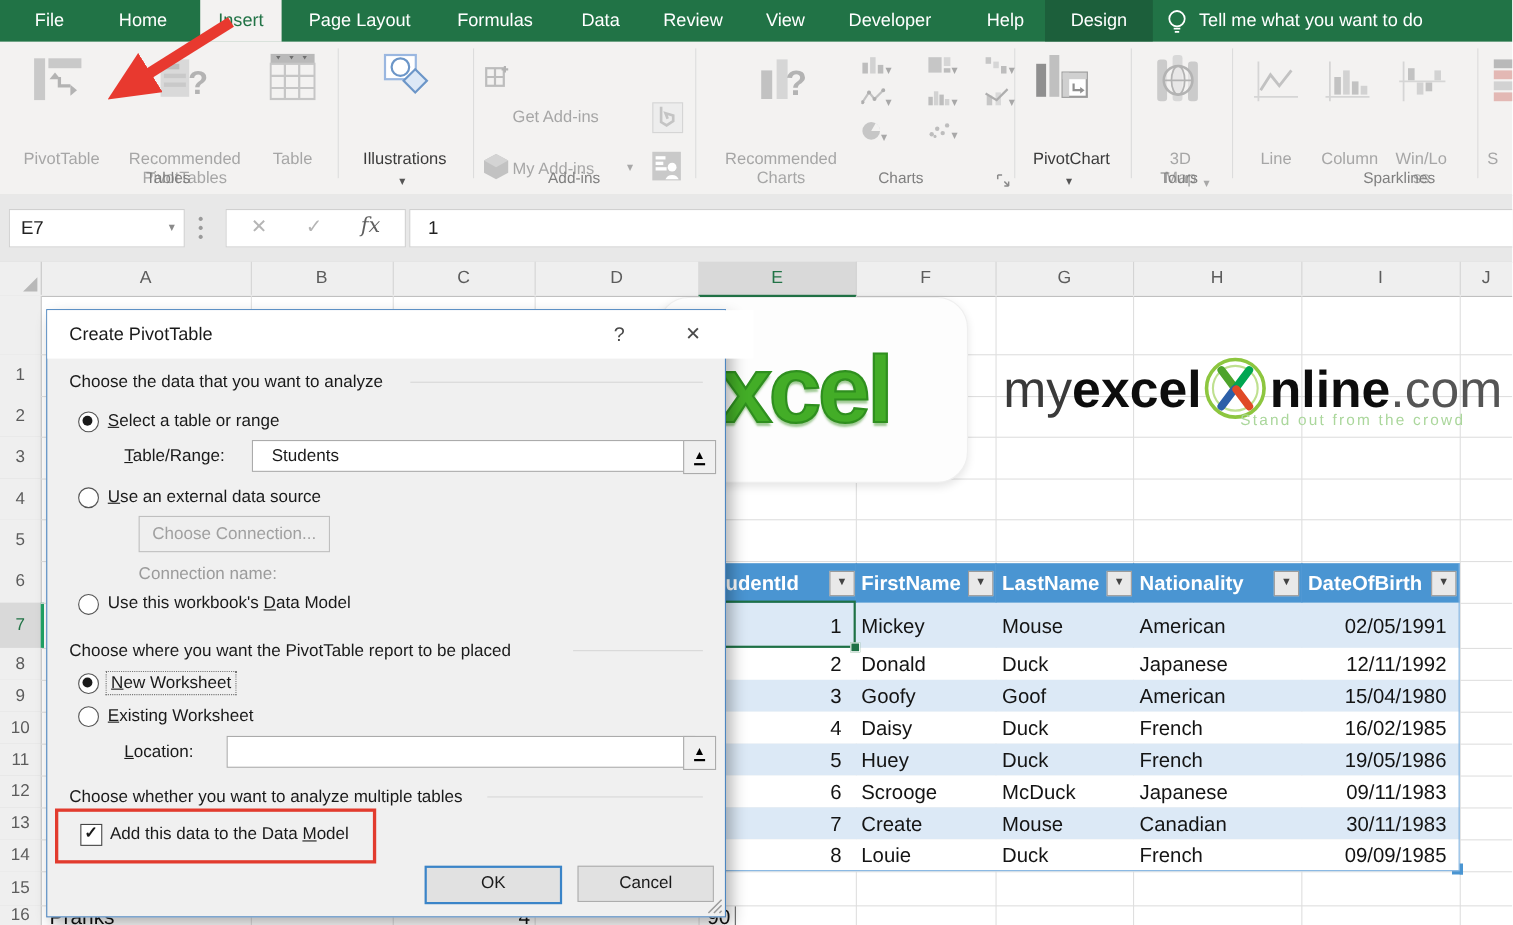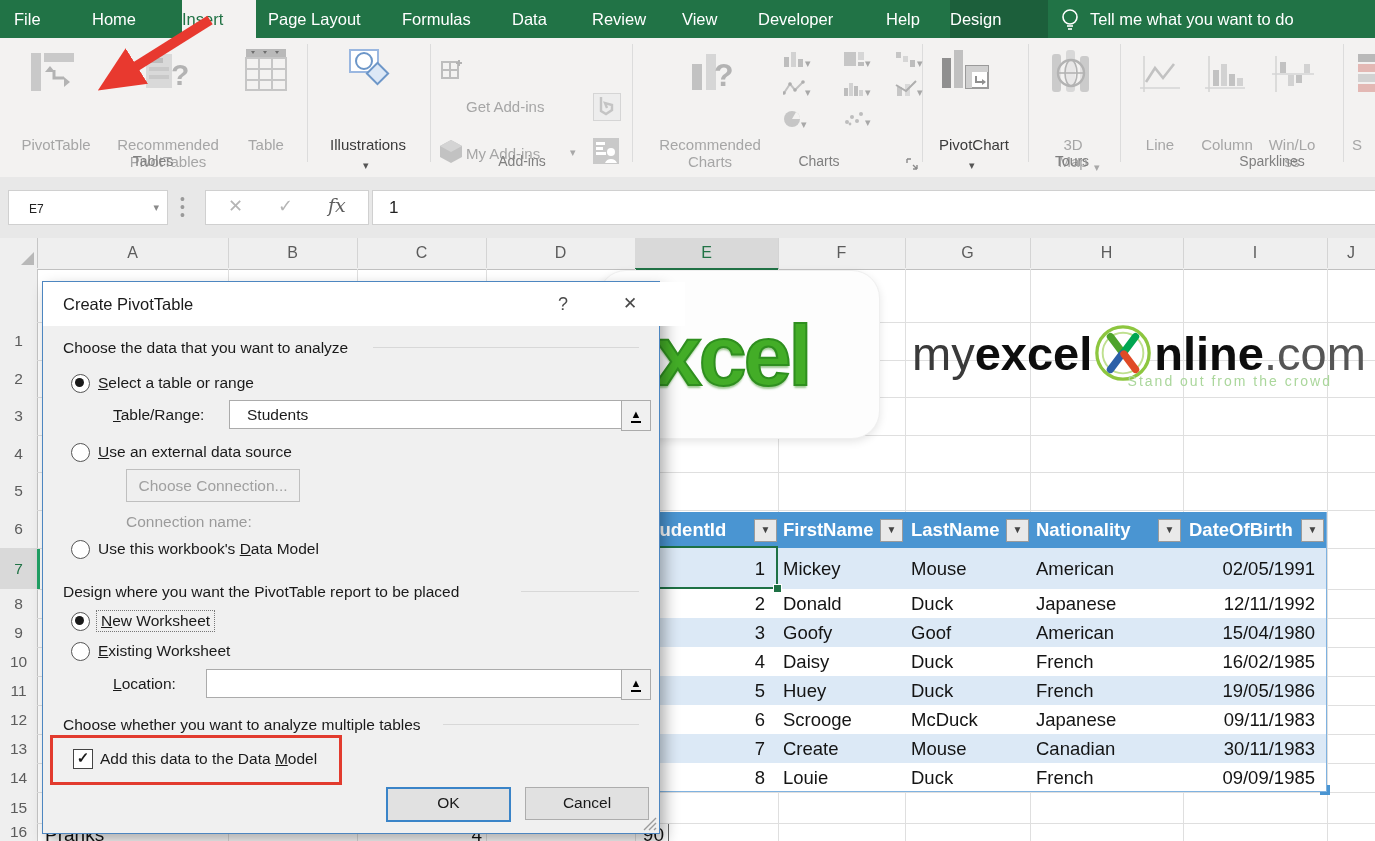--- a/index.html
+++ b/index.html
@@ -1,21 +1,21 @@
 <!DOCTYPE html>
 <html><head>
 <meta charset="utf-8">
 <style>
   html,body{margin:0;padding:0;background:#fff}
   #screen{position:relative;width:1375px;height:841px;overflow:hidden;
     font-family:"Liberation Sans",sans-serif;background:#fff;-webkit-font-smoothing:antialiased}
   .abs{position:absolute}
   
   #tabbar{left:0;top:0;width:1375px;height:38px;background:#217346}
-  .tab{position:absolute;top:0;height:38px;line-height:38px;text-align:left;color:#fff;font-size:16.5px;cursor:default}
+  .tab{position:absolute;top:0;height:38px;line-height:38px;text-align:center;color:#fff;font-size:16.5px;cursor:default}
   .tab.active{background:#f3f2f1;color:#217346}
   .tab.ctx{background:#1c5f3b}
   #tellme{position:absolute;top:0;height:38px;line-height:38px;color:#fff;font-size:16.5px}
   
   #ribbon{left:0;top:38px;width:1375px;height:139px;background:#f3f2f1;border-bottom:1px solid #d2d2d2}
   .gsep{position:absolute;top:6px;height:118px;width:1px;background:#dcdcdc}
   .glabel{position:absolute;top:115px;height:14px;font-size:14px;color:#7f7f7f;text-align:center;width:120px}
   .rlbl{position:absolute;font-size:15px;color:#a6a6a6;text-align:center;line-height:17px}
   .rlbl.en{color:#3b3b3b}
   .car{font-size:11px;color:#a8a8a8;line-height:10px}
@@ -322,21 +322,21 @@
           <rect x="2" y="12" width="24" height="8" fill="#e3b8b4"></rect>
         <rect x="2" y="22" width="24" height="8" fill="#d2d2d2"></rect>
           <rect x="2" y="32" width="24" height="8" fill="#e3b8b4"></rect>
       </svg>
     </div>
     <div class="rlbl" style="left:1352px;top:98px;width:24px;text-align:left">S</div>
   </div>
 
   <div id="fbar" class="abs">
     <div class="whitebox" style="left:8px;top:13px;width:158px;height:33px;line-height:33px">
-      <span style="padding-left:20px;font-size:12px;color:#222">E7</span>
+      <span style="padding-left:10px;font-size:17px;color:#222">E7</span>
       <span style="position:absolute;right:8px;color:#8a8a8a;font-size:11px">▾</span>
     </div>
     <div class="abs" style="left:180px;top:18px;color:#9a9a9a;font-size:14px;letter-spacing:0;line-height:8px">•<br>•<br>•</div>
     <div class="whitebox" style="left:205px;top:13px;width:162px;height:33px">
       <span class="abs" style="left:22px;top:4px;color:#b5b5b5;font-size:18px">✕</span>
       <span class="abs" style="left:72px;top:4px;color:#b5b5b5;font-size:18px">✓</span>
       <span class="abs" style="left:122px;top:3px;color:#5f5f5f;font-size:19px;font-family:'DejaVu Serif',serif;font-style:italic">fx</span>
     </div>
     <div class="whitebox" style="left:372px;top:13px;width:1003px;height:33px;line-height:33px">
       <span style="padding-left:16px;font-size:17px;color:#222">1</span>
@@ -530,21 +530,21 @@
 
     <span class="radio" style="left:28px;top:161px"></span>
     <div class="rlab" style="left:55px;top:161px"><u>U</u>se an external data source</div>
 
     <div class="dbtn dis" style="left:83px;top:187px;width:172px;height:31px;line-height:31px">Choose Connection...</div>
     <div class="rlab" style="left:83px;top:231px;color:#9b9b9b">Connection name:</div>
 
     <span class="radio" style="left:28px;top:258px"></span>
     <div class="rlab" style="left:55px;top:258px">Use this workbook's <u>D</u>ata Model</div>
 
-    <div class="dsec" style="left:20px;top:301px">Design where you want the PivotTable report to be placed</div>
+    <div class="dsec" style="left:20px;top:301px">Choose where you want the PivotTable report to be placed</div>
     <div class="drule" style="left:478px;top:309px;width:118px"></div>
 
     <span class="rad radio sel" style="left:28px;top:330px"></span>
     <div class="rlab" style="left:53px;top:328px;border:1px dotted #767676;padding:1px 4px"><u>N</u>ew Worksheet</div>
 
     <span class="radio" style="left:28px;top:360px"></span>
     <div class="rlab" style="left:55px;top:360px"><u>E</u>xisting Worksheet</div>
 
     <div class="rlab" style="left:70px;top:393px"><u>L</u>ocation:</div>
     <div class="inp" style="left:163px;top:387px;width:407px;height:27px"></div>

